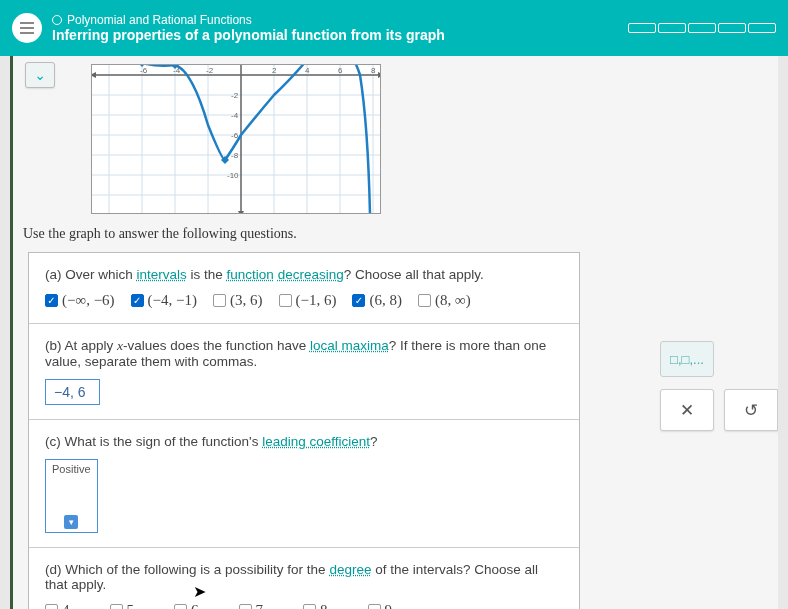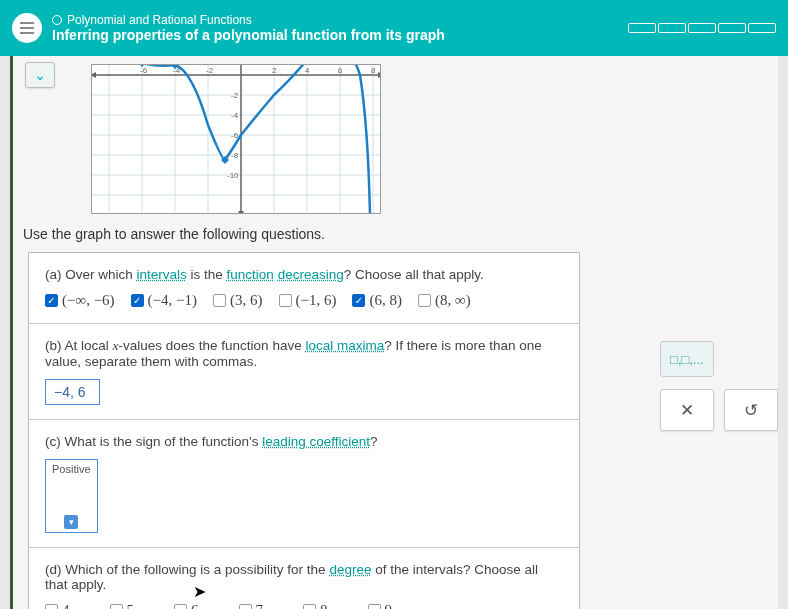--- a/index.html
+++ b/index.html
@@ -9,21 +9,21 @@
 .menu-btn span { width: 14px; height: 2px; background: #888; }
 .header-text { flex: 1; }
 .breadcrumb { font-size: 12px; display: flex; align-items: center; gap: 5px; }
 .circle-icon { width: 10px; height: 10px; border: 1.5px solid #fff; border-radius: 50%; display: inline-block; }
 .title { font-size: 14px; font-weight: bold; }
 .progress { display: flex; gap: 2px; }
 .progress-seg { width: 28px; height: 10px; border: 1px solid #fff; border-radius: 2px; }
 .chevron-box { position: absolute; top: 62px; left: 25px; width: 30px; height: 26px; background: #eef4f4; border: 1px solid #bbb; border-radius: 3px; display: flex; align-items: center; justify-content: center; cursor: pointer; font-size: 14px; color: #00b8b8; box-shadow: 0 1px 2px rgba(0,0,0,0.1); z-index:5;}
 .content { position: absolute; top: 56px; left: 10px; right: 10px; bottom: 0; background: #f5f5f5; padding: 8px 10px 10px 10px; overflow: hidden; border-left: 3px solid #3a5a3a; }
 .graph-area { margin-left: 68px; border: 1px solid #999; width: 290px; height: 150px; background: #fff; position: relative; overflow: hidden; }
-.instruction { font-size: 14px; color: #333; margin: 12px 0 10px 0; }
+.instruction { font-size: 14px; color: #333; margin: 12px 0 10px 0; font-family: Liberation Serif, serif; }
 .question-panel { border: 1px solid #bbb; background: #fff; width: 552px; margin-left: 5px; }
 .qrow { border-bottom: 1px solid #ccc; padding: 14px 16px; font-size: 13.5px; color: #444; }
 .qrow:last-child { border-bottom: none; }
 .qtext { margin-bottom: 10px; }
 .link { color: #009999; text-decoration: underline dotted; cursor: pointer; }
 .opts { display: flex; gap: 16px; align-items: center; flex-wrap: wrap; }
 .opt { display: flex; align-items: center; gap: 4px; font-family: 'Times New Roman', serif; font-size: 15px; }
 .cb { width: 13px; height: 13px; border: 1px solid #999; border-radius: 2px; cursor: pointer; display: inline-flex; align-items: center; justify-content: center; font-size: 10px; color: #fff; }
 .cb.checked { background: #0066cc; border-color: #0066cc; }
 .input-box { border: 1.5px solid #4a90d9; padding: 4px 8px; font-size: 14px; color: #3a66a0; display: inline-block; min-width: 55px; background: #fff; }
@@ -143,21 +143,21 @@
             <span>(6, 8)</span>
           </div>
           <div class="opt">
             <span class="cb"></span>
             <span>(8, ∞)</span>
           </div>
         </div>
     </div>
     <div class="qrow">
       <div class="qtext">
-        <span>(b) At local </span><i style="font-family:'Times New Roman',serif;">x</i><span>-values does the function have </span><span class="link">local maxima</span><span>? If there is more than one value, separate them with commas.</span>
+        <span>(b) At apply </span><i style="font-family:'Times New Roman',serif;">x</i><span>-values does the function have </span><span class="link">local maxima</span><span>? If there is more than one value, separate them with commas.</span>
       </div>
       <div class="input-box">−4, 6</div>
     </div>
     <div class="qrow">
       <div class="qtext">
         <span>(c) What is the sign of the function's </span><span class="link">leading coefficient</span><span>?</span>
       </div>
       <div class="select-box">
         <span>Positive</span>
         <span class="select-arrow">▾</span>

